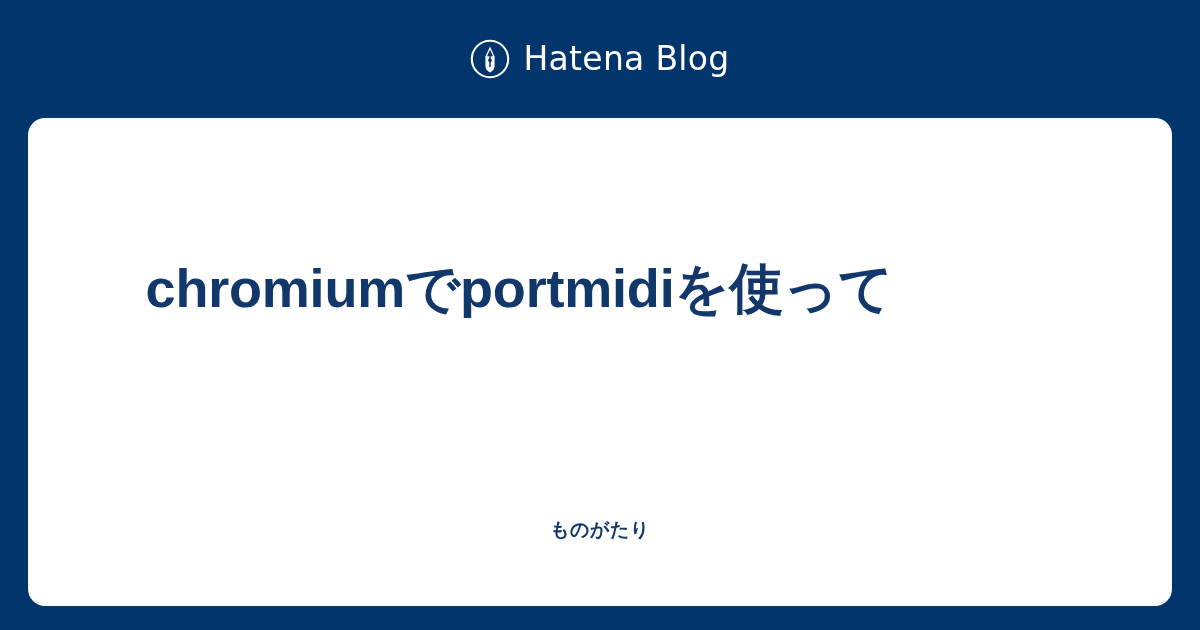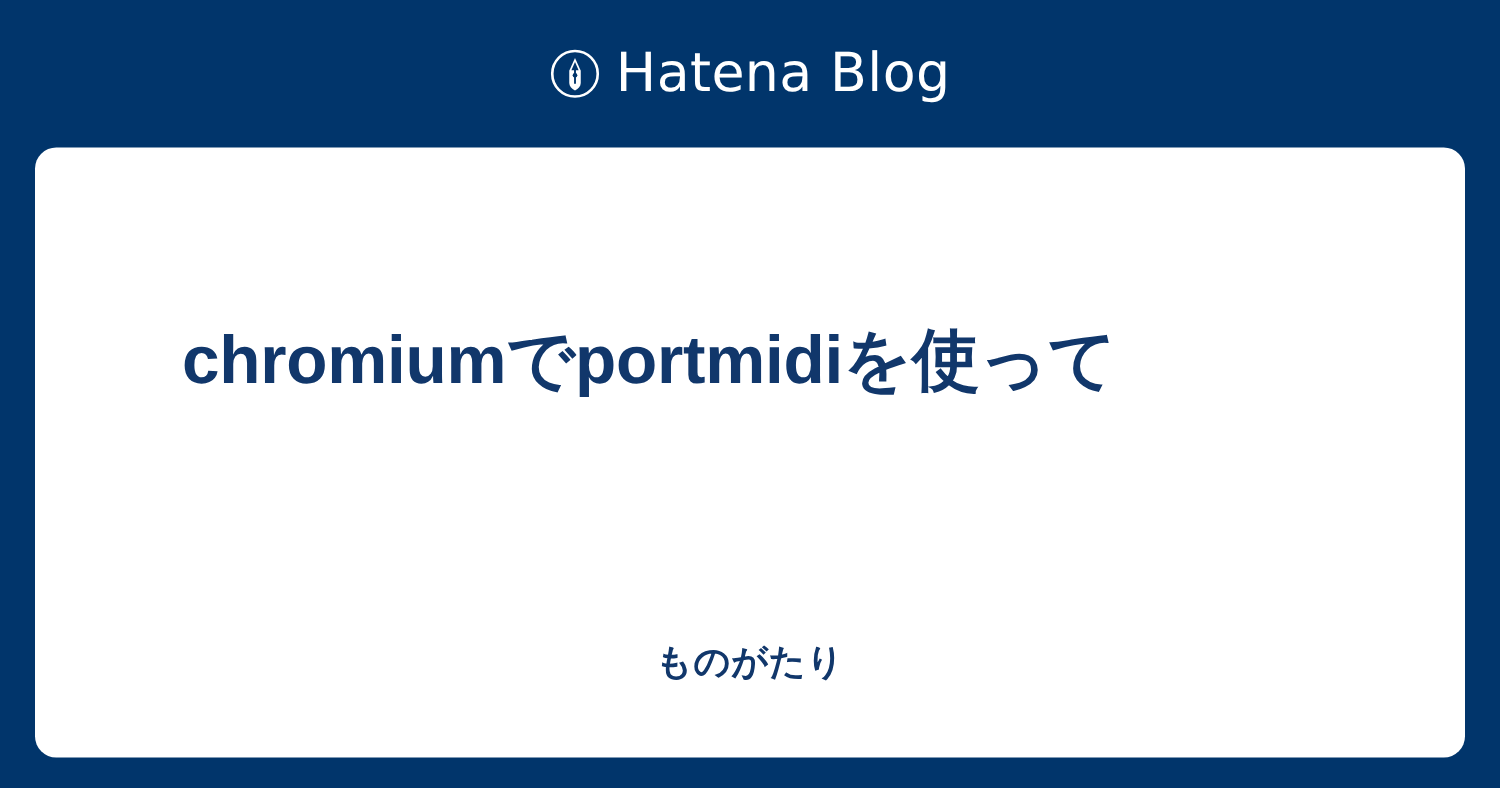--- a/index.html
+++ b/index.html
@@ -38,21 +38,21 @@
 
   .brand-logo-icon {
     width: 40px;
     height: 40px;
     flex: 0 0 40px;
     display: block;
   }
 
   .brand-name {
     color: #ffffff;
-    font-size: 43px;
+    font-size: 33px;
     line-height: 40px;
     letter-spacing: 0.3px;
     font-weight: 400;
     white-space: nowrap;
     font-family: "DejaVu Sans", "Liberation Sans", sans-serif;
   }
 
   
   .content-card {
     position: absolute;
@@ -93,21 +93,21 @@
   .blog-name {
     position: absolute;
     left: 0;
     top: 392px;
     width: 1144px;
     padding: 0 28px;
     box-sizing: border-box;
     margin: 0;
     text-align: center;
     color: #11376b;
-    font-size: 29px;
+    font-size: 19px;
     line-height: 40px;
     font-weight: 700;
     letter-spacing: 0.5px;
     font-family: "Liberation Sans", "DejaVu Sans", sans-serif;
   }
 </style>
 </head>
 <body>
 
 <div class="og-card">

